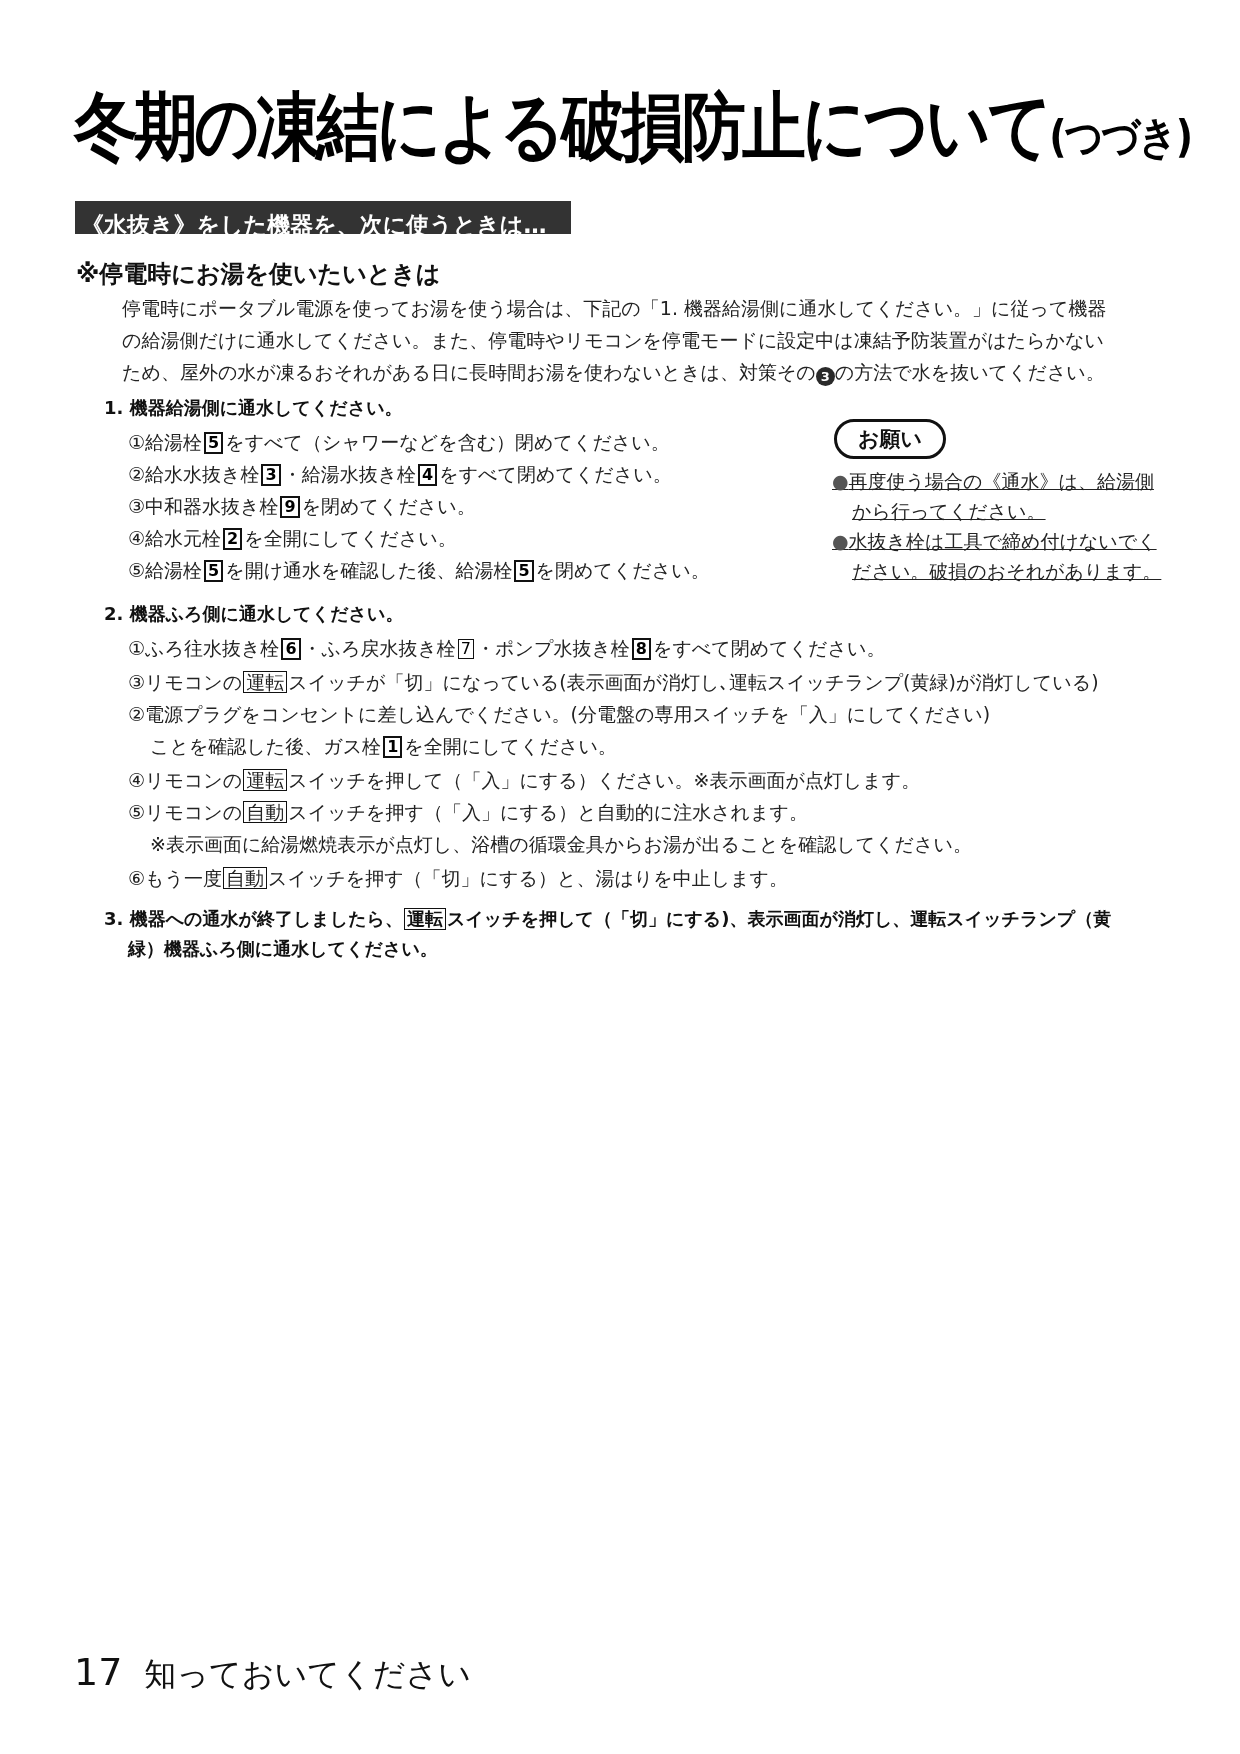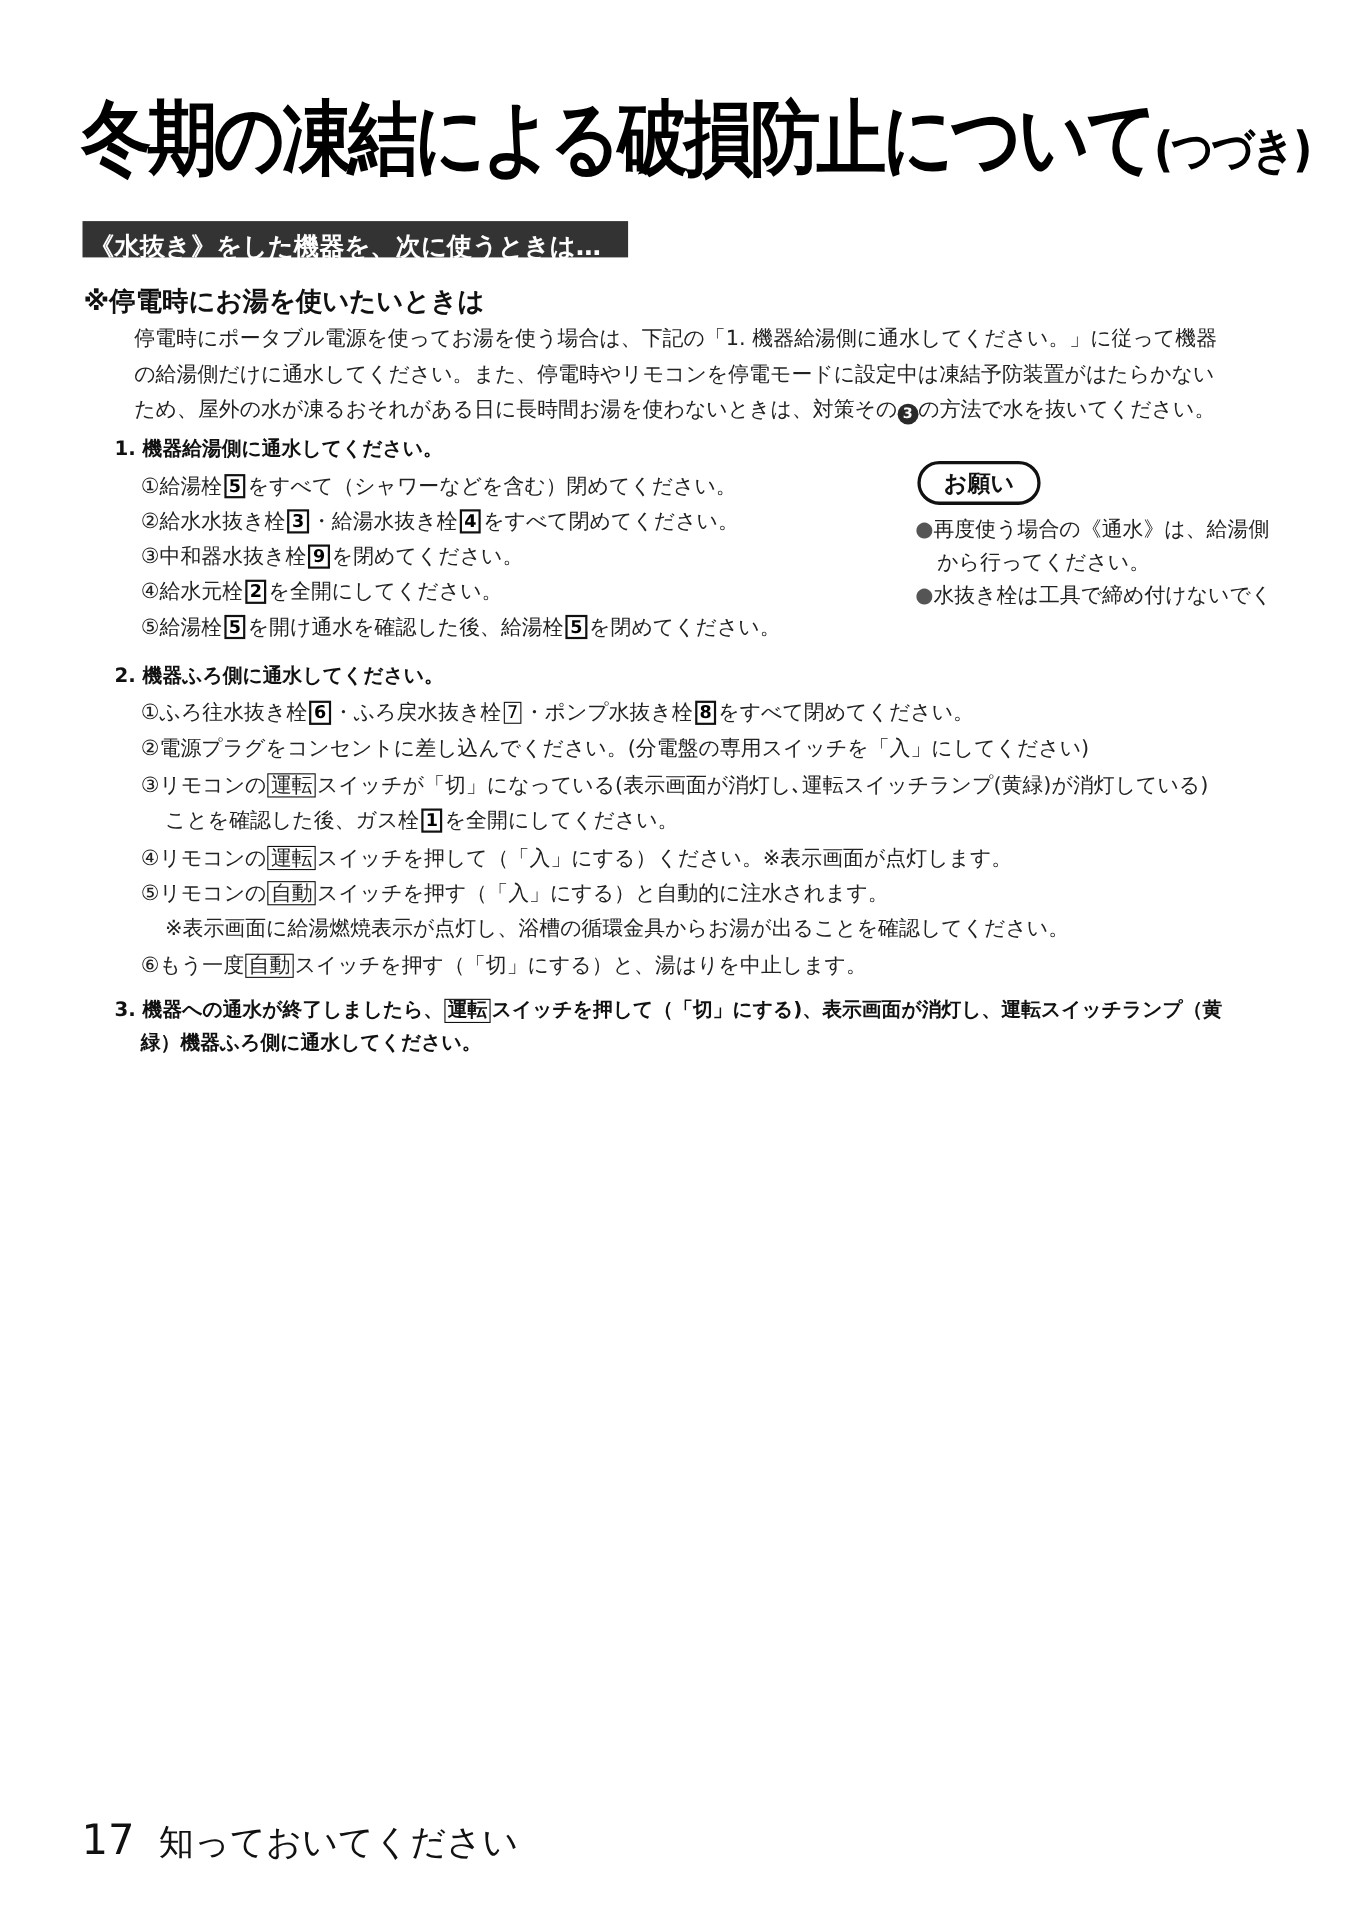--- a/index.html
+++ b/index.html
@@ -22,21 +22,21 @@
   .items .item { white-space:nowrap; display:block; }
   .items .cont { padding-left:22px; }
   .num-box { display:inline-block; border:2px solid #111; font-weight:bold; font-size:16px; padding:0 2px;
              line-height:18px; vertical-align:1px; margin:0 2px; color:#000; }
   .num-box.thin { border-width:1.5px; font-weight:normal; }
   .sw-box { display:inline-block; border:1.5px solid #111; padding:0 2px; line-height:20px; margin:0 1px; }
   .note-pill { position:absolute; left:834px; top:419px; width:112px; height:40px; border:3px solid #111;
                border-radius:22px; box-sizing:border-box; text-align:center; font-size:21px;
                font-weight:bold; line-height:34px; color:#111; }
   .note-list { position:absolute; left:832px; top:466px; font-size:19px; line-height:30px; color:#222; }
-  .note-list .nl { white-space:nowrap; display:block; }
+  .note-list .nl { white-space:nowrap; display:block;text-decoration:underline; }
   .note-list .ind { padding-left:20px; }
   .bullet { color:#555; }
   .step3 { position:absolute; left:104px; top:904px; font-size:18px; font-weight:bold; line-height:30px; color:#111; }
   .step3 .l { white-space:nowrap; display:block; }
   .footer { position:absolute; left:74px; top:1650px; white-space:nowrap; color:#111; }
   .footer .pg { font-size:38px; }
   .footer .ft { font-size:32px; margin-left:22px; }
 </style>
 </head>
 <body>
@@ -60,27 +60,28 @@
   <span class="item"><span>③中和器水抜き栓</span><span class="num-box">9</span><span>を閉めてください。</span></span>
   <span class="item"><span>④給水元栓</span><span class="num-box">2</span><span>を全開にしてください。</span></span>
   <span class="item"><span>⑤給湯栓</span><span class="num-box">5</span><span>を開け通水を確認した後、給湯栓</span><span class="num-box">5</span><span>を閉めてください。</span></span>
 </div>
 
 <div class="note-pill">お願い</div>
 <div class="note-list">
   <span class="nl"><span class="bullet">●</span><span>再度使う場合の《通水》は、給湯側</span></span>
   <span class="nl ind">から行ってください。</span>
   <span class="nl"><span class="bullet">●</span><span>水抜き栓は工具で締め付けないでく</span></span>
+  <span class="nl ind">ださい。破損のおそれがあります。</span>
 </div>
 
 <div class="step-head" style="left:104px;top:602px;">2. 機器ふろ側に通水してください。</div>
 <div class="items" style="left:128px;top:632px;">
   <span class="item"><span>①ふろ往水抜き栓</span><span class="num-box">6</span><span>・ふろ戻水抜き栓</span><span class="num-box thin">7</span><span>・ポンプ水抜き栓</span><span class="num-box">8</span><span>をすべて閉めてください。</span></span>
+  <span class="item" style="margin-top:2px;"><span>③リモコンの</span><span class="sw-box">運転</span><span>スイッチが「切」になっている(表示画面が消灯し､運転スイッチランプ(黄緑)が消灯している)</span></span>
   <span class="item">②電源プラグをコンセントに差し込んでください。(分電盤の専用スイッチを「入」にしてください)</span>
-  <span class="item" style="margin-top:2px;"><span>③リモコンの</span><span class="sw-box">運転</span><span>スイッチが「切」になっている(表示画面が消灯し､運転スイッチランプ(黄緑)が消灯している)</span></span>
   <span class="item cont"><span>ことを確認した後、ガス栓</span><span class="num-box">1</span><span>を全開にしてください。</span></span>
   <span class="item" style="margin-top:2px;"><span>④リモコンの</span><span class="sw-box">運転</span><span>スイッチを押して（「入」にする）ください。※表示画面が点灯します。</span></span>
   <span class="item"><span>⑤リモコンの</span><span class="sw-box">自動</span><span>スイッチを押す（「入」にする）と自動的に注水されます。</span></span>
   <span class="item cont">※表示画面に給湯燃焼表示が点灯し、浴槽の循環金具からお湯が出ることを確認してください。</span>
   <span class="item" style="margin-top:2px;"><span>⑥もう一度</span><span class="sw-box">自動</span><span>スイッチを押す（「切」にする）と、湯はりを中止します。</span></span>
 </div>
 
 <div class="step3">
   <span class="l"><span>3. 機器への通水が終了しましたら、</span><span class="sw-box">運転</span><span>スイッチを押して（「切」にする)、表示画面が消灯し、運転スイッチランプ（黄</span></span>
   <span class="l" style="padding-left:24px;">緑）機器ふろ側に通水してください。</span>

